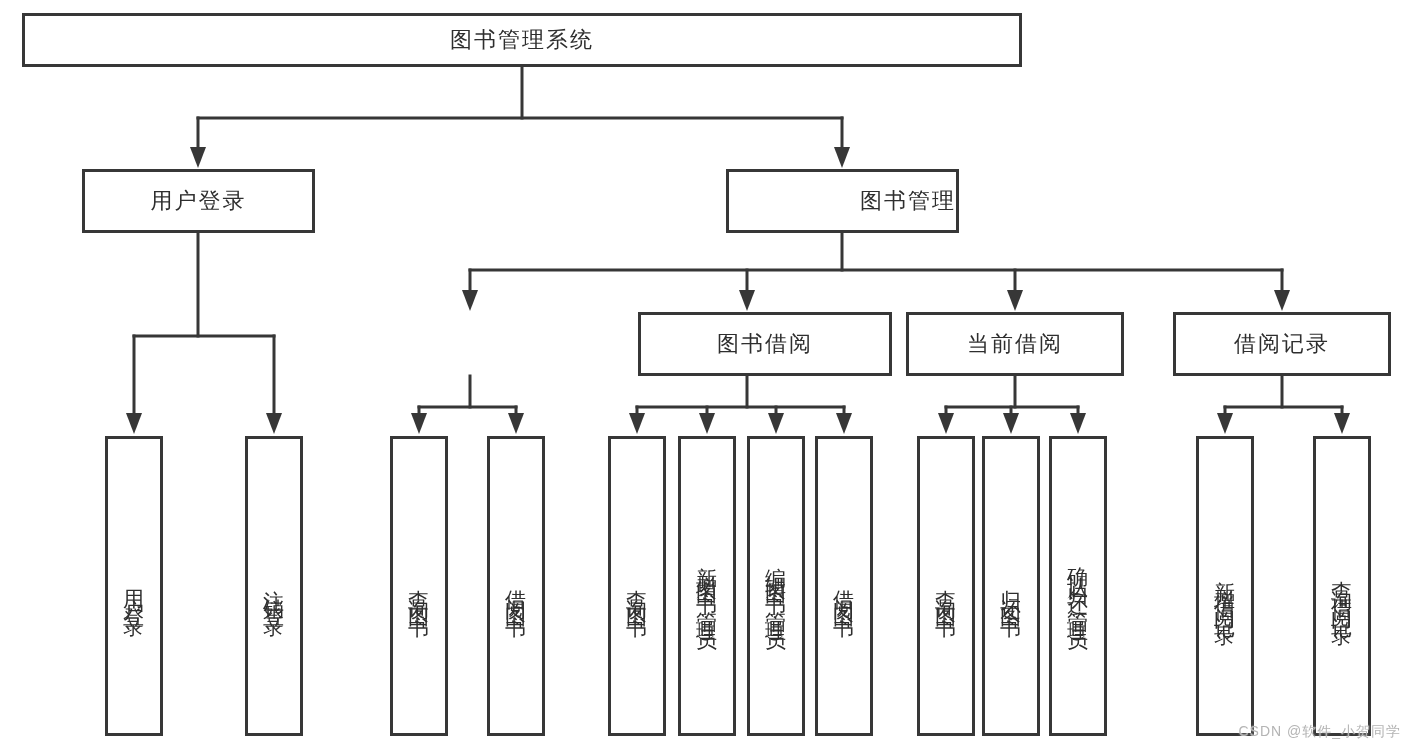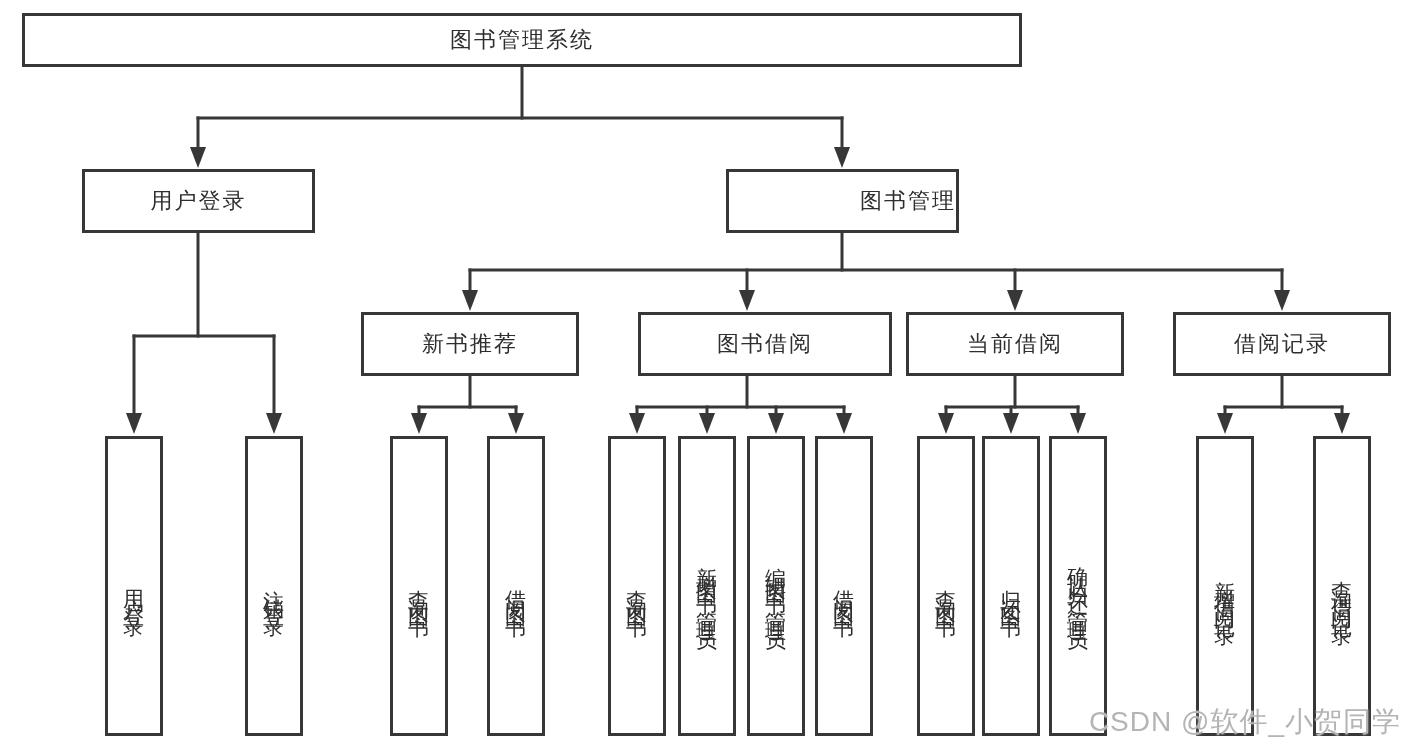--- a/index.html
+++ b/index.html
@@ -35,21 +35,21 @@
   .n-l22{left:906px;top:312px;width:218px;height:64px;}
   .n-l23{left:1173px;top:312px;width:218px;height:64px;}
   .leaf{top:436px;width:58px;height:300px;}
   .lf-0{left:105px;} .lf-1{left:245px;}
   .lf-2{left:390px;} .lf-3{left:487px;}
   .lf-4{left:608px;} .lf-5{left:678px;} .lf-6{left:747px;} .lf-7{left:815px;}
   .lf-8{left:917px;} .lf-9{left:982px;} .lf-10{left:1049px;}
   .lf-11{left:1196px;} .lf-12{left:1313px;}
   .watermark{
     position:absolute;right:4px;bottom:6px;
-    font-size:28px;color:var(--watermark-color);
+    font-size:14px;color:var(--watermark-color);
     text-shadow:0 0 2px rgba(255,255,255,.9);
     letter-spacing:1px;white-space:nowrap;
   }
 </style>
 </head>
 <body>
 
 <div class="canvas">
 
   <svg id="connectors" class="connectors" xmlns="http://www.w3.org/2000/svg" viewBox="0 0 1405 747">
@@ -111,23 +111,20 @@
     <span class="hlabel">图书管理系统</span>
   </div>
 
   <div class="box n-b0">
     <span class="hlabel">用户登录</span>
   </div>
   <div class="box n-b1">
     <span class="hlabel">图书管理</span>
   </div>
 
-  <div class="box n-l20">
-    <span class="hlabel">新书推荐</span>
-  </div>
   <div class="box n-l21">
     <span class="hlabel">图书借阅</span>
   </div>
   <div class="box n-l22">
     <span class="hlabel">当前借阅</span>
   </div>
   <div class="box n-l23">
     <span class="hlabel">借阅记录</span>
   </div>
 

